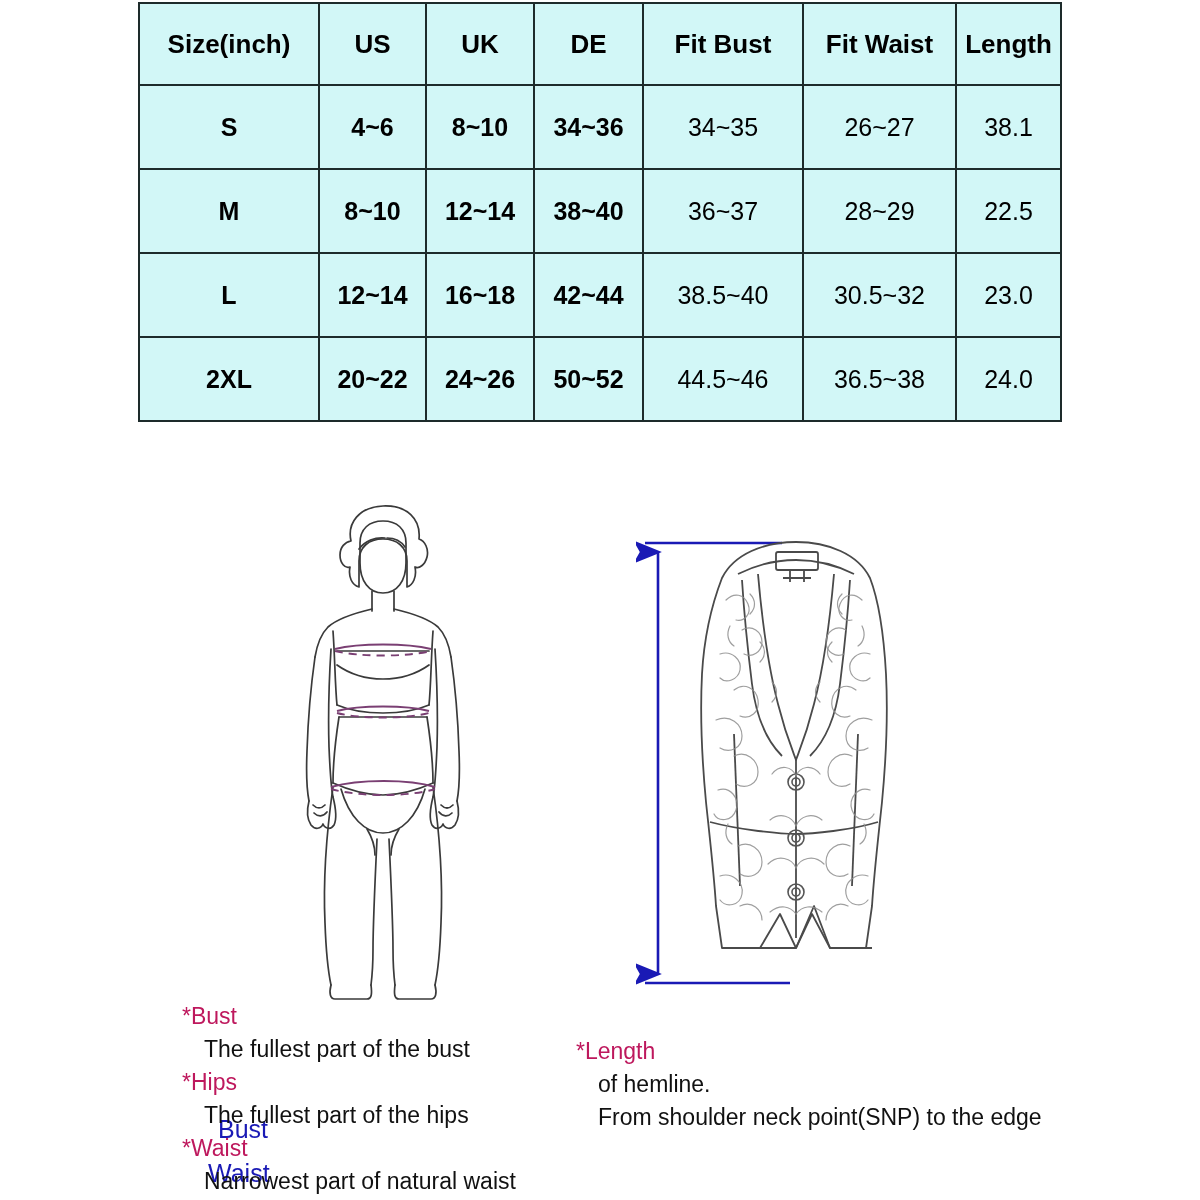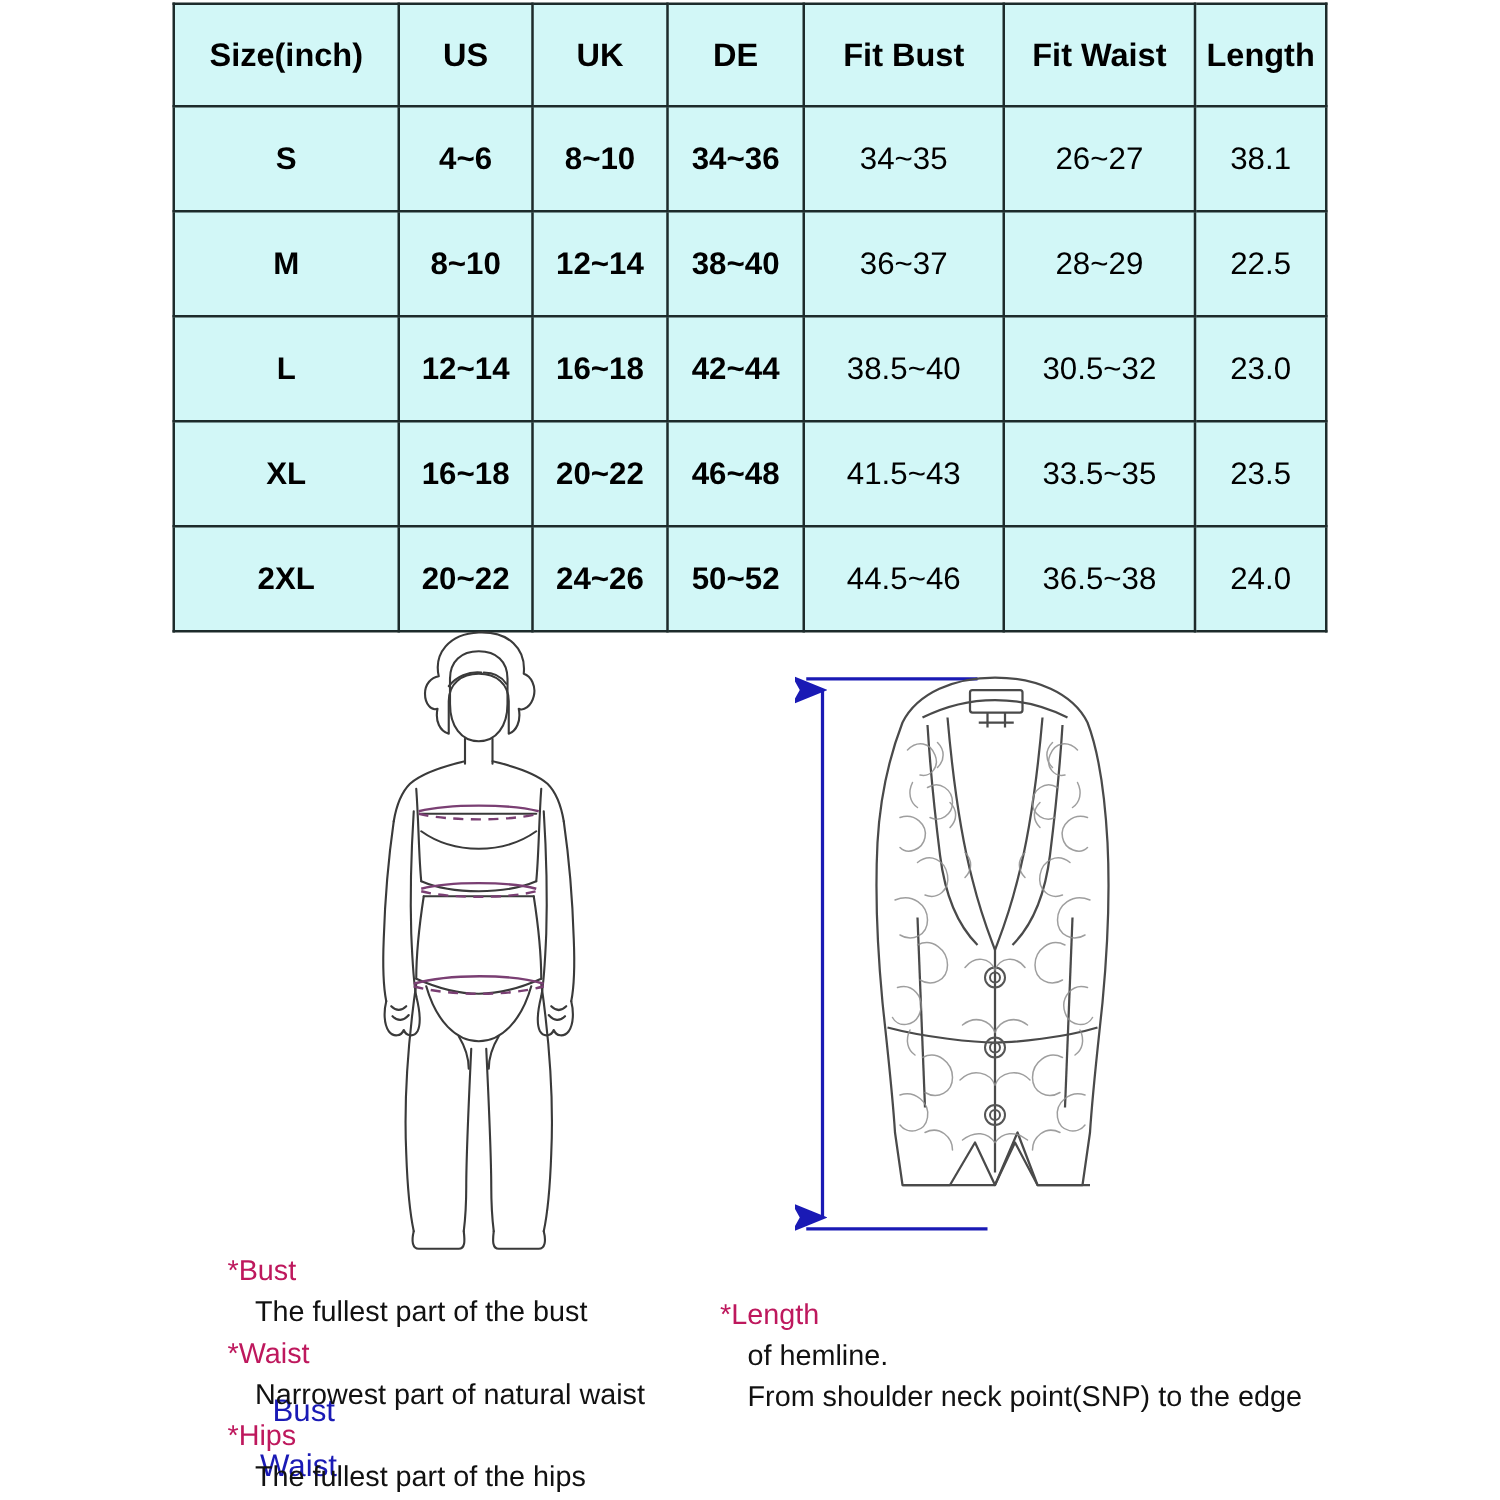--- a/index.html
+++ b/index.html
@@ -171,29 +171,20 @@
       <tr>
         <td class="c-size">L</td>
         <td class="c-intl">12~14</td>
         <td class="c-intl">16~18</td>
         <td class="c-intl">42~44</td>
         <td class="c-meas">38.5~40</td>
         <td class="c-meas">30.5~32</td>
         <td class="c-meas">23.0</td>
       </tr>
       <tr>
-        <td class="c-size">XL</td>
-        <td class="c-intl">16~18</td>
-        <td class="c-intl">20~22</td>
-        <td class="c-intl">46~48</td>
-        <td class="c-meas">41.5~43</td>
-        <td class="c-meas">33.5~35</td>
-        <td class="c-meas">23.5</td>
-      </tr>
-      <tr>
         <td class="c-size">2XL</td>
         <td class="c-intl">20~22</td>
         <td class="c-intl">24~26</td>
         <td class="c-intl">50~52</td>
         <td class="c-meas">44.5~46</td>
         <td class="c-meas">36.5~38</td>
         <td class="c-meas">24.0</td>
       </tr>
     </tbody>
   </table>
@@ -385,26 +376,26 @@
   <span class="blue-label" id="label-waist">Waist</span>
 
 </div>
 
 <div class="legend" id="legend-left">
   <div>
     <span class="term">*Bust</span>
     <span class="desc">The fullest part of the bust</span>
   </div>
   <div>
+    <span class="term">*Hips</span>
+    <span class="desc">The fullest part of the hips</span>
+  </div>
+  <div>
     <span class="term">*Waist</span>
     <span class="desc">Narrowest part of natural waist</span>
-  </div>
-  <div>
-    <span class="term">*Hips</span>
-    <span class="desc">The fullest part of the hips</span>
   </div>
 </div>
 
 <div class="legend" id="legend-right">
   <div>
     <span class="term">*Length</span>
     <span class="desc">of hemline.</span>
     <span class="desc">From shoulder neck point(SNP) to the edge</span>
   </div>
 </div>

